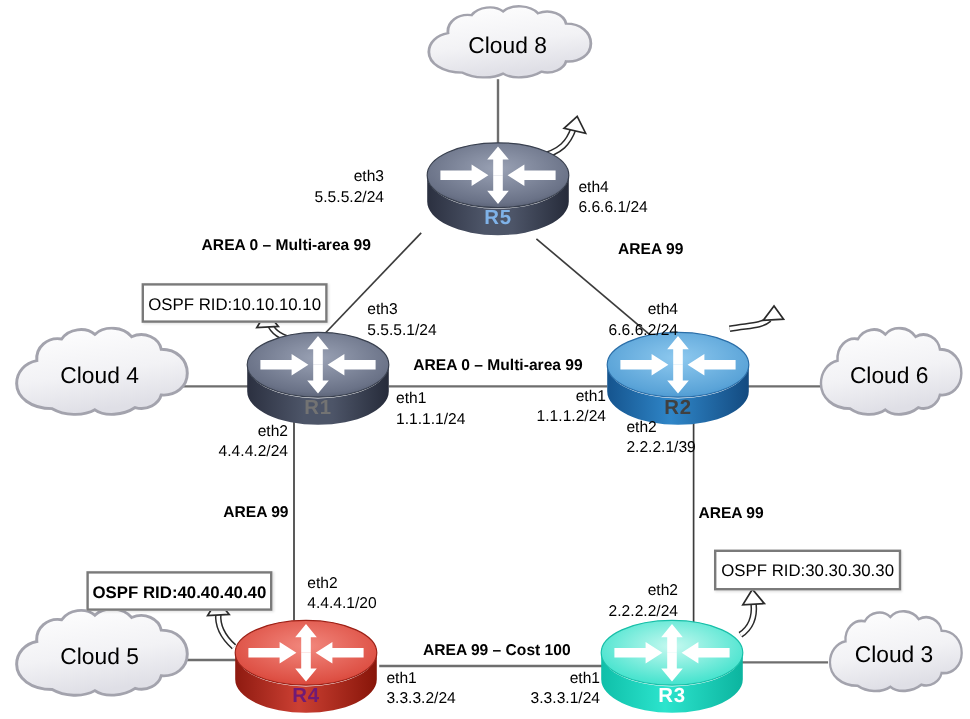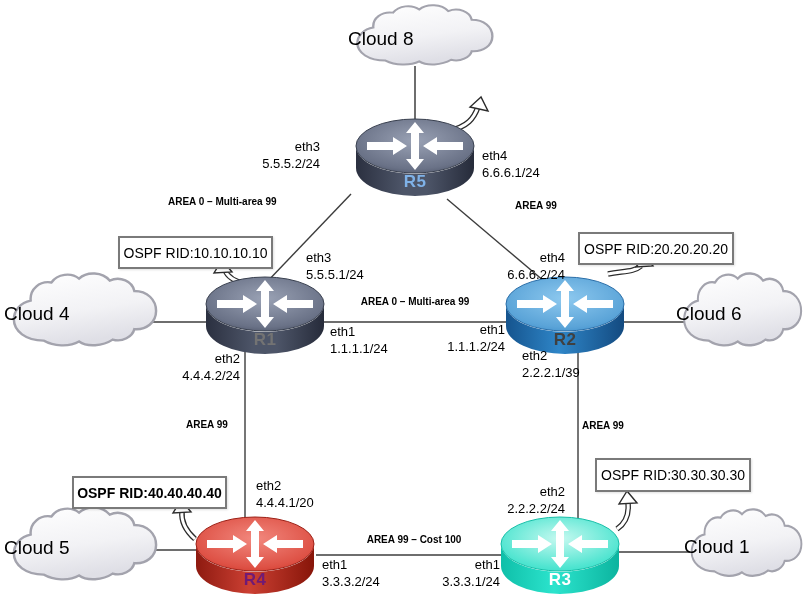--- a/index.html
+++ b/index.html
@@ -4,21 +4,21 @@
 <style>
   html,body{margin:0;padding:0;background:#ffffff;}
   #canvas{
     position:relative;width:808px;height:599px;background:#ffffff;overflow:hidden;
     font-family:"Liberation Sans",sans-serif;color:#000;
   }
   svg{display:block;}
   .layer{position:absolute;left:0;top:0;width:808px;height:599px;pointer-events:none;}
 
   
-  .cloud{position:absolute;display:flex;align-items:center;}
+  .cloud{position:absolute;display:flex;align-items:center;justify-content:center;}
   .cloud svg{position:absolute;left:0;top:0;width:100%;height:100%;}
   .cloud .cloud-label{position:relative;font-size:19px;margin-top:4px;color:#000;}
   #cloud8{left:348px;top:4px;width:150px;height:66px;}
   #cloud4{left:4px;top:272px;width:158px;height:80px;}
   #cloud6{left:676px;top:272px;width:130px;height:80px;}
   #cloud5{left:4px;top:506px;width:158px;height:80px;}
   #cloud7{left:684px;top:508px;width:122px;height:74px;}
 
   
   .router{position:absolute;width:124px;height:82px;}
@@ -35,21 +35,21 @@
   .ospf-box{position:absolute;background:#ffffff;border:2px solid #7a7a7a;
             display:flex;align-items:center;justify-content:center;
             font-size:14px;white-space:nowrap;box-shadow:1px 1px 2px rgba(0,0,0,.12);}
   #box50{left:466px;top:74px;width:152px;height:29px;}
   #box10{left:118px;top:236px;width:151px;height:29px;align-items:center;}
   #box20{left:578px;top:232px;width:152px;height:29px;}
   #box40{left:72px;top:476px;width:151px;height:29px;font-weight:bold;}
   #box30{left:595px;top:458px;width:152px;height:30px;}
 
   
-  .area-label{position:absolute;font-weight:bold;font-size:10px;white-space:nowrap;}
+  .area-label{position:absolute;font-weight:bold;font-size:13px;white-space:nowrap;}
   #a-r1r5{left:168px;top:196px;}
   #a-r5r2{left:515px;top:200px;}
   #a-r1r2{left:340px;top:296px;width:150px;text-align:center;}
   #a-r1r4{left:186px;top:419px;}
   #a-r2r3{left:582px;top:420px;}
   #a-r4r3{left:348px;top:534px;width:132px;text-align:center;}
 
   
   .if-label{position:absolute;font-size:13px;line-height:17px;white-space:nowrap;}
   .if-label span{display:block;}
@@ -190,21 +190,21 @@
   <div class="cloud" id="cloud5">
     <svg viewBox="0 0 160 84" preserveAspectRatio="none">
       <path d="M40,72 C22,72 10,62 10,50 C10,40 17,32 27,30 C26,18 36,9 48,11 C54,2 68,0 76,7 C84,-1 100,0 107,9 C118,4 130,10 132,20 C145,20 154,29 154,41 C154,53 144,61 132,60 C130,68 120,74 110,71 C100,78 84,79 76,73 C66,79 50,78 40,72 Z" fill="url(#cloud-fill)" stroke="#a3a3ad" stroke-width="2.5"></path>
     </svg>
     <span class="cloud-label">Cloud 5</span>
   </div>
   <div class="cloud" id="cloud7">
     <svg viewBox="0 0 160 84" preserveAspectRatio="none">
       <path d="M40,72 C22,72 10,62 10,50 C10,40 17,32 27,30 C26,18 36,9 48,11 C54,2 68,0 76,7 C84,-1 100,0 107,9 C118,4 130,10 132,20 C145,20 154,29 154,41 C154,53 144,61 132,60 C130,68 120,74 110,71 C100,78 84,79 76,73 C66,79 50,78 40,72 Z" fill="url(#cloud-fill)" stroke="#a3a3ad" stroke-width="2.5"></path>
     </svg>
-    <span class="cloud-label">Cloud 1</span>
+    <span class="cloud-label">Cloud 3</span>
   </div>
 
   <div class="router" id="r5">
     <svg viewBox="0 0 124 82">
       <path d="M3,30 L3,52 A59 28 0 0 0 121 52 L121,30 A59 28 0 0 1 3 30 Z" fill="url(#body-dark)"></path>
       <ellipse cx="62" cy="30" rx="59" ry="27" fill="url(#top-dark)" stroke="#39404f" stroke-width="1"></ellipse>
       <g fill="#ffffff">
         <polygon points="62,6 53,17 58,17 58,30 66,30 66,17 71,17"></polygon>
         <polygon points="62,54 53,43 58,43 58,30 66,30 66,43 71,43"></polygon>
         <polygon points="54,30 40,21 40,26 14,26 14,34 40,34 40,39"></polygon>
@@ -261,23 +261,20 @@
         <polygon points="62,54 53,43 58,43 58,30 66,30 66,43 71,43"></polygon>
         <polygon points="54,30 40,21 40,26 14,26 14,34 40,34 40,39"></polygon>
         <polygon points="70,30 84,21 84,26 110,26 110,34 84,34 84,39"></polygon>
       </g>
     </svg>
     <span class="rlabel">R3</span>
   </div>
 
   <div class="ospf-box" id="box10">
     <span>OSPF RID:10.10.10.10</span>
-  </div>
-  <div class="ospf-box" id="box20">
-    <span>OSPF RID:20.20.20.20</span>
   </div>
   <div class="ospf-box" id="box40">
     <span>OSPF RID:40.40.40.40</span>
   </div>
   <div class="ospf-box" id="box30">
     <span>OSPF RID:30.30.30.30</span>
   </div>
 
   <div class="area-label" id="a-r1r5">AREA 0 – Multi-area 99</div>
   <div class="area-label" id="a-r5r2">AREA 99</div>

